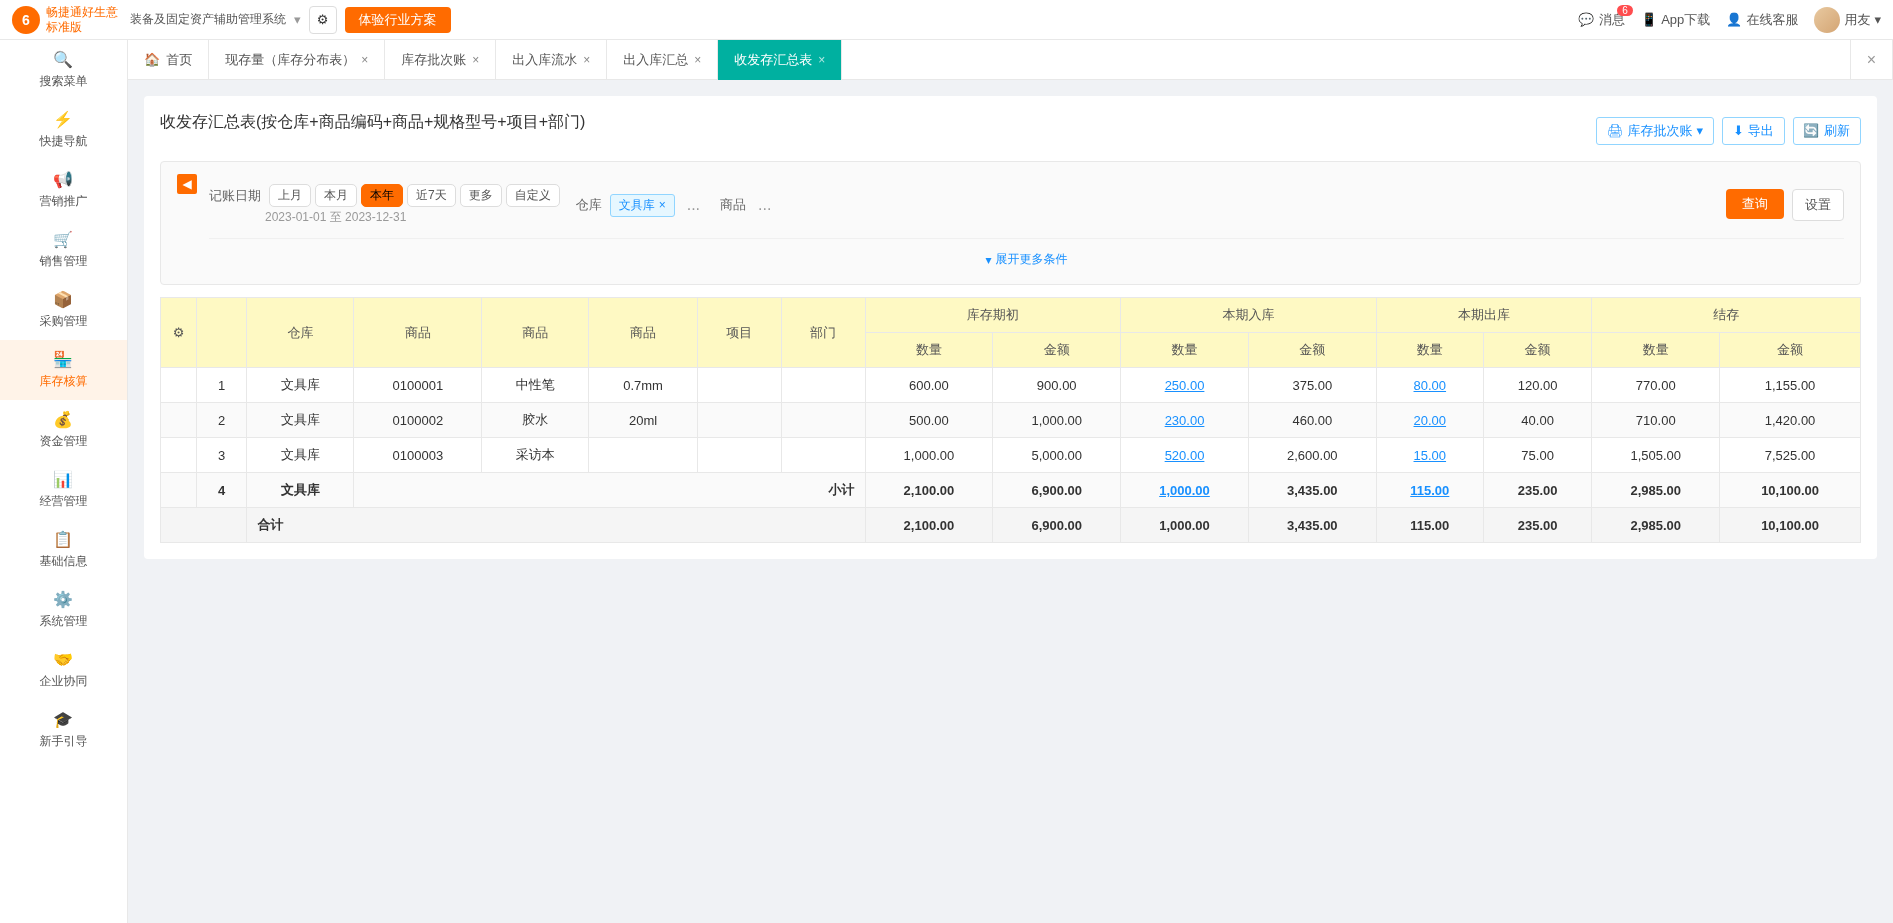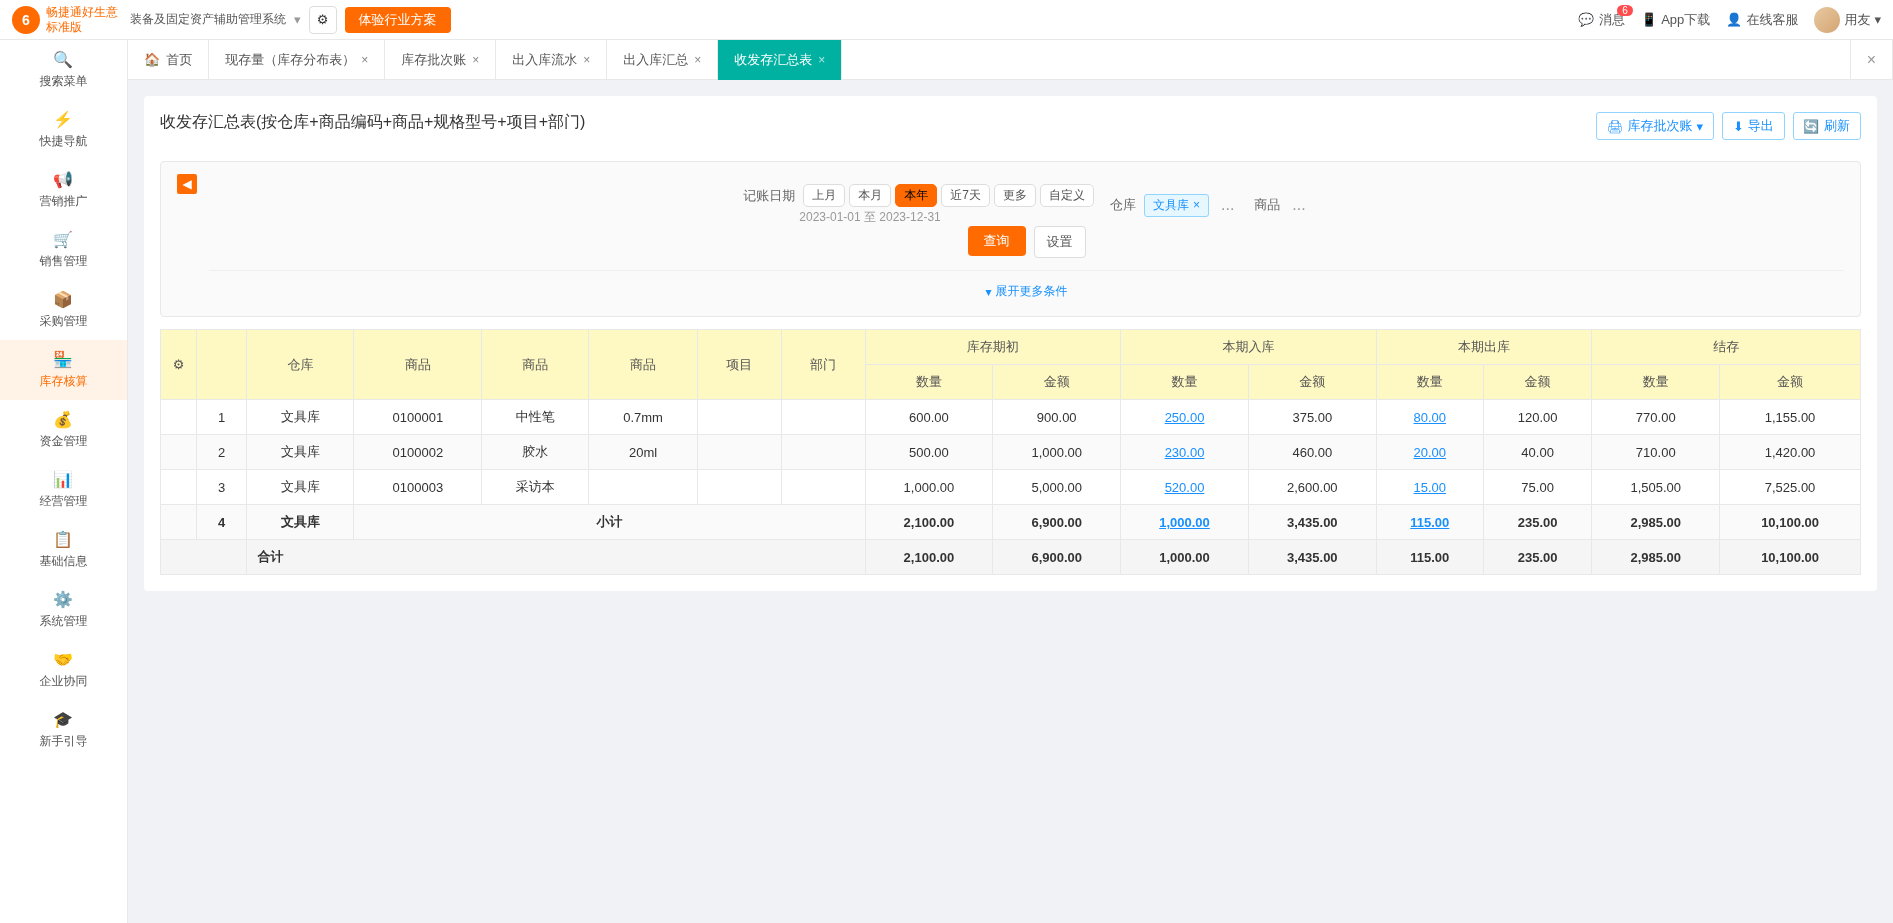--- a/index.html
+++ b/index.html
@@ -55,40 +55,40 @@
 
     
     .data-table { width: 100%; border-collapse: collapse; font-size: 13px; }
     .data-table th { background: #fef9c3; padding: 8px 10px; text-align: center; border: 1px solid #e8e8e8; font-weight: 500; color: #555; white-space: nowrap; }
     .data-table td { padding: 8px 10px; border: 1px solid #e8e8e8; text-align: center; color: #333; white-space: nowrap; }
     .data-table tr:nth-child(even) td { background: #fafafa; }
     .data-table .subtotal-row td { background: #f0f5ff; font-weight: bold; }
     .data-table tfoot td { background: #f5f5f5; font-weight: bold; border: 1px solid #e8e8e8; padding: 8px 10px; text-align: center; }
     .link-text { color: #1890ff; text-decoration: underline; cursor: pointer; }
     .settings-icon-cell { width: 36px; }
-    .page-header-row { display: flex; align-items: flex-start; justify-content: space-between; margin-bottom: 12px; }
+    .page-header-row { display: flex; align-items: center; justify-content: space-between; margin-bottom: 12px; }
     .header-right-btns { display: flex; gap: 8px; align-items: center; }
 
     
     .filter-section { background: #fff; border-radius: 4px; padding: 12px 16px; margin-bottom: 8px; }
     .expand-row { display: flex; justify-content: center; margin-top: 8px; border-top: 1px solid #f0f0f0; padding-top: 8px; }
 
     
     .collapse-arrow { width: 20px; height: 20px; background: #ff6b00; border-radius: 2px; display: flex; align-items: center; justify-content: center; color: #fff; cursor: pointer; font-size: 12px; }
 
     
     ::-webkit-scrollbar { width: 6px; height: 6px; }
     ::-webkit-scrollbar-track { background: #f1f1f1; }
     ::-webkit-scrollbar-thumb { background: #ccc; border-radius: 3px; }
 
     .ellipsis-btn { color: #999; cursor: pointer; font-size: 16px; padding: 0 4px; }
 
     .tab-home { color: #555; }
 
-    .filter-area { display: flex; align-items: center; gap: 0; padding: 10px 0 4px 0; flex-direction: column; }
+    .filter-area { display: flex; align-items: center; gap: 0; padding: 10px 0 4px 0; }
     .filter-left { display: flex; align-items: center; gap: 16px; flex: 1; flex-wrap: wrap; }
     .filter-right { display: flex; gap: 8px; align-items: flex-start; }
   </style>
 </head>
 <body>
 
 <div class="app-wrapper">
 
   <div class="top-bar">
     <div class="top-logo">
@@ -370,21 +370,21 @@
     <td>2,600.00</td>
     <td><span class="link-text">15.00</span></td>
     <td>75.00</td>
     <td>1,505.00</td>
     <td>7,525.00</td>
   </tr>
                   <tr class="subtotal-row">
   <td></td>
   <td><b>4</b></td>
   <td><b>文具库</b></td>
-  <td colspan="5" style="text-align:center; font-weight:bold;">小计</td>
+  <td colspan="5" style="text-align:right; font-weight:bold;">小计</td>
   <td><b>2,100.00</b></td>
   <td><b>6,900.00</b></td>
   <td><span class="link-text"><b>1,000.00</b></span></td>
   <td><b>3,435.00</b></td>
   <td><span class="link-text"><b>115.00</b></span></td>
   <td><b>235.00</b></td>
   <td><b>2,985.00</b></td>
   <td><b>10,100.00</b></td>
 </tr>
                 </tbody>

